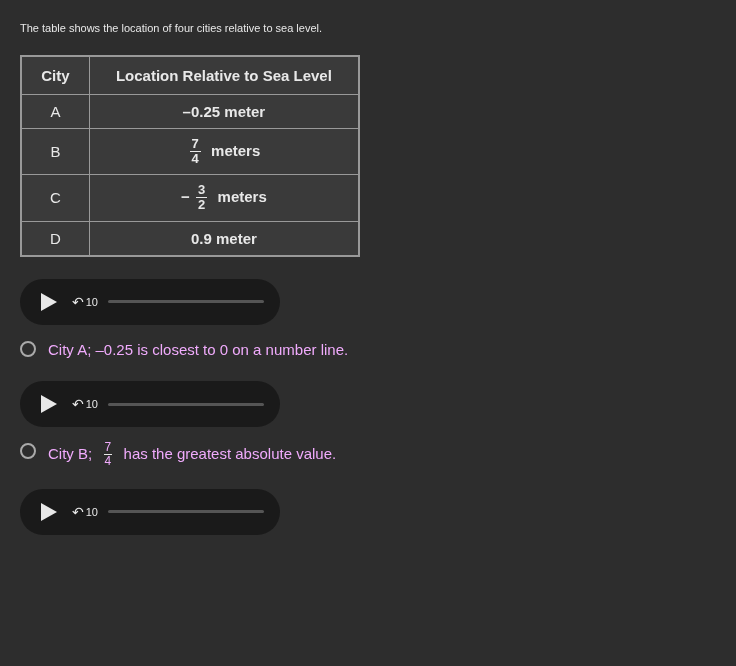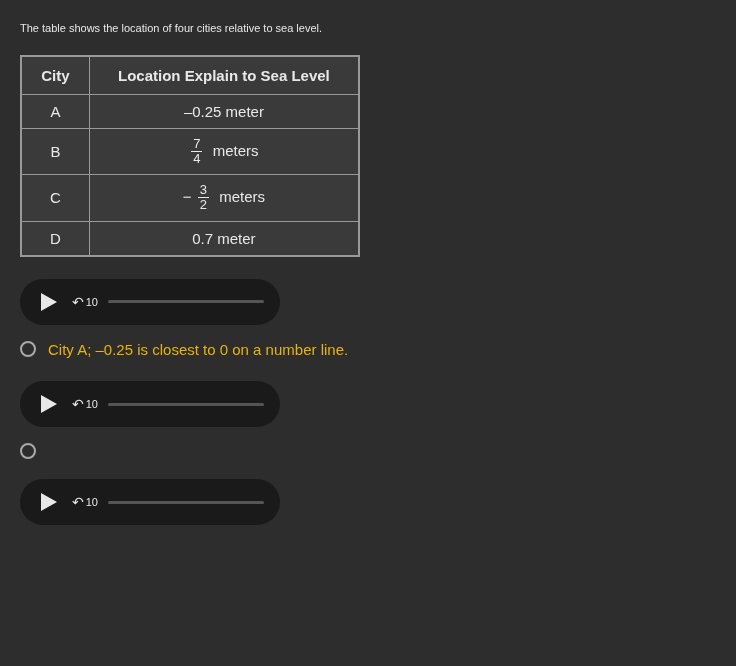--- a/index.html
+++ b/index.html
@@ -24,20 +24,21 @@
       border-collapse: collapse;
       border: 2px solid #999;
       margin-bottom: 22px;
       min-width: 340px;
     }
     .data-table th, .data-table td {
       border: 1px solid #999;
       padding: 8px 18px;
       text-align: center;
       vertical-align: middle;
+      font-weight: bold;
     }
     .data-table thead tr {
       background-color: #3a3a3a;
     }
     .data-table th {
       font-weight: bold;
       font-size: 15px;
       padding: 10px 18px;
     }
     .data-table th:first-child {
@@ -138,21 +139,21 @@
       border-radius: 50%;
       border: 2px solid #aaa;
       background-color: transparent;
       margin-top: 2px;
       flex-shrink: 0;
       cursor: pointer;
     }
     .answer-text {
       font-size: 15px;
       line-height: 1.5;
-      color: #eab308;
+      color: #f0abfc;
       text-align: right;
     }
 
     .option-block {
       margin-bottom: 20px;
     }
 
     .inline-fraction {
       display: inline-flex;
       flex-direction: column;
@@ -176,21 +177,21 @@
 <body>
 
 <div class="intro-text">
   <span>The table shows the location of four cities relative to sea level.</span><br>
 </div>
 
 <table class="data-table">
   <thead>
     <tr>
       <th>City</th>
-      <th>Location Explain to Sea Level</th>
+      <th>Location Relative to Sea Level</th>
     </tr>
   </thead>
   <tbody>
 
     <tr>
       <td>A</td>
       <td>–0.25 meter</td>
     </tr>
 
     <tr>
@@ -211,21 +212,21 @@
         <span class="fraction">
           <span class="numerator">3</span>
           <span class="denominator">2</span>
         </span>
         &nbsp;meters
       </td>
     </tr>
 
     <tr>
       <td>D</td>
-      <td>0.7 meter</td>
+      <td>0.9 meter</td>
     </tr>
   </tbody>
 </table>
 
 <div class="option-block">
   <div class="audio-player">
     <div class="play-btn">
       <div class="play-icon"></div>
     </div>
     <div class="replay-btn">
@@ -246,20 +247,28 @@
       <div class="play-icon"></div>
     </div>
     <div class="replay-btn">
       <span class="replay-icon">↶</span>
       <span>10</span>
     </div>
     <div class="audio-bar"></div>
   </div>
   <div class="answer-option">
     <div class="radio-btn"></div>
+    <span class="answer-text">
+      City B;&nbsp;
+      <span class="inline-fraction">
+        <span class="num">7</span>
+        <span class="den">4</span>
+      </span>
+      &nbsp;has the greatest absolute value.
+    </span>
   </div>
 </div>
 
 <div class="option-block">
   <div class="audio-player">
     <div class="play-btn">
       <div class="play-icon"></div>
     </div>
     <div class="replay-btn">
       <span class="replay-icon">↶</span>

